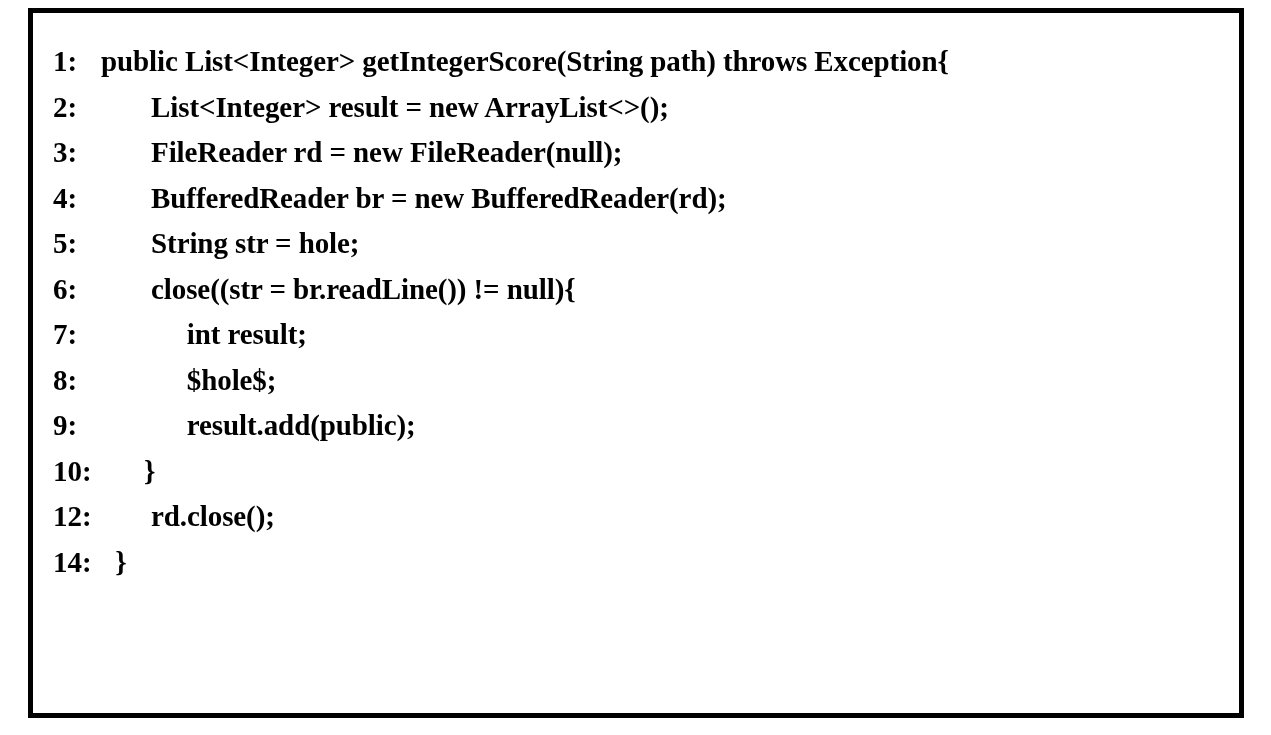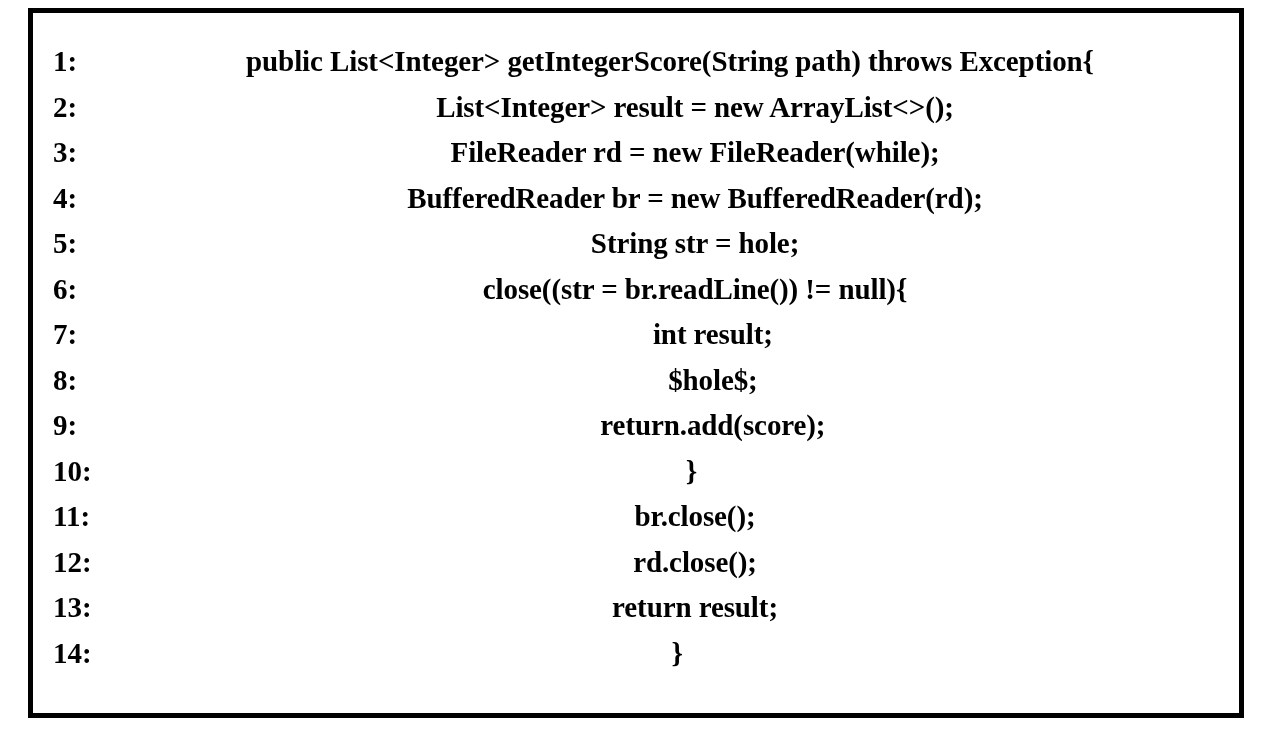--- a/index.html
+++ b/index.html
@@ -54,42 +54,41 @@
     letter-spacing: 0px;
   }
 
   .line-code {
     flex: 1 1 auto;
     font-size: 29px;
     font-weight: bold;
     color: #000000;
     white-space: pre;
     letter-spacing: -0.1px;
-    text-align: center;
   }
 </style>
 </head>
 <body>
 
 <div id="code-figure">
   <div id="code-listing">
 
     <div class="code-line">
       <span class="line-number">1:</span>
       <span class="line-code">public List&lt;Integer&gt; getIntegerScore(String path) throws Exception{</span>
     </div>
 
     <div class="code-line">
       <span class="line-number">2:</span>
       <span class="line-code">       List&lt;Integer&gt; result = new ArrayList&lt;&gt;();</span>
     </div>
 
     <div class="code-line">
       <span class="line-number">3:</span>
-      <span class="line-code">       FileReader rd = new FileReader(while);</span>
+      <span class="line-code">       FileReader rd = new FileReader(null);</span>
     </div>
 
     <div class="code-line">
       <span class="line-number">4:</span>
       <span class="line-code">       BufferedReader br = new BufferedReader(rd);</span>
     </div>
 
     <div class="code-line">
       <span class="line-number">5:</span>
       <span class="line-code">       String str = hole;</span>
@@ -105,42 +104,34 @@
       <span class="line-code">            int result;</span>
     </div>
 
     <div class="code-line">
       <span class="line-number">8:</span>
       <span class="line-code">            $hole$;</span>
     </div>
 
     <div class="code-line">
       <span class="line-number">9:</span>
-      <span class="line-code">            return.add(score);</span>
+      <span class="line-code">            result.add(public);</span>
     </div>
 
     <div class="code-line">
       <span class="line-number">10:</span>
       <span class="line-code">      }</span>
     </div>
 
-    <div class="code-line">
-      <span class="line-number">11:</span>
-      <span class="line-code">       br.close();</span>
-    </div>
 
     <div class="code-line">
       <span class="line-number">12:</span>
       <span class="line-code">       rd.close();</span>
     </div>
 
-    <div class="code-line">
-      <span class="line-number">13:</span>
-      <span class="line-code">       return result;</span>
-    </div>
 
     <div class="code-line">
       <span class="line-number">14:</span>
       <span class="line-code">  }</span>
     </div>
 
   </div>
 </div>
 
 </body></html>

